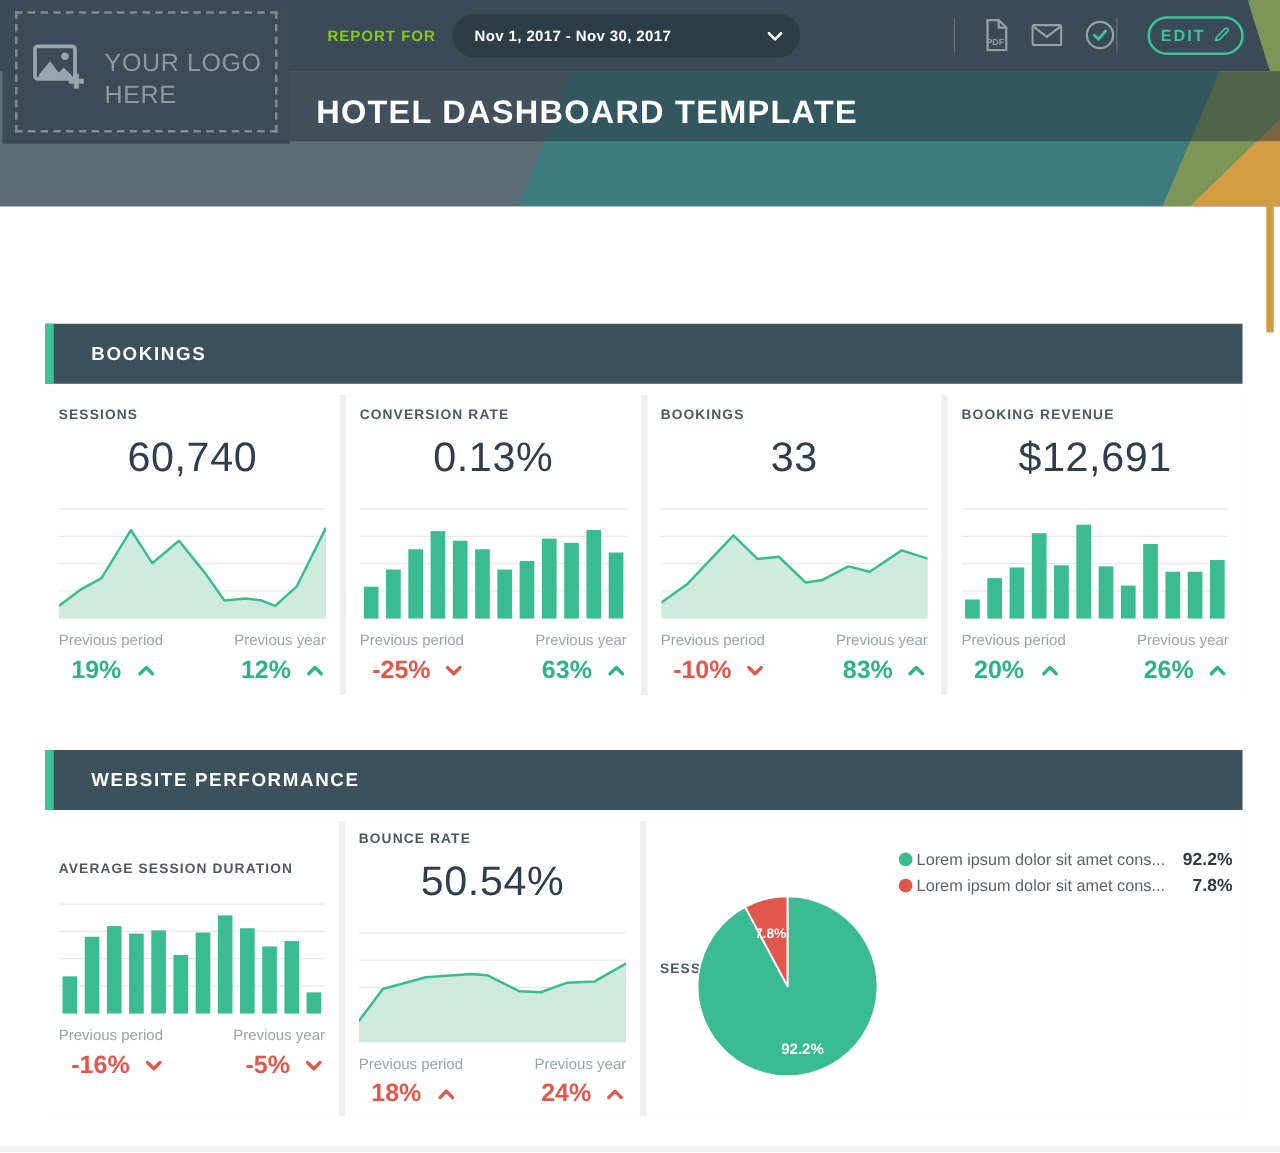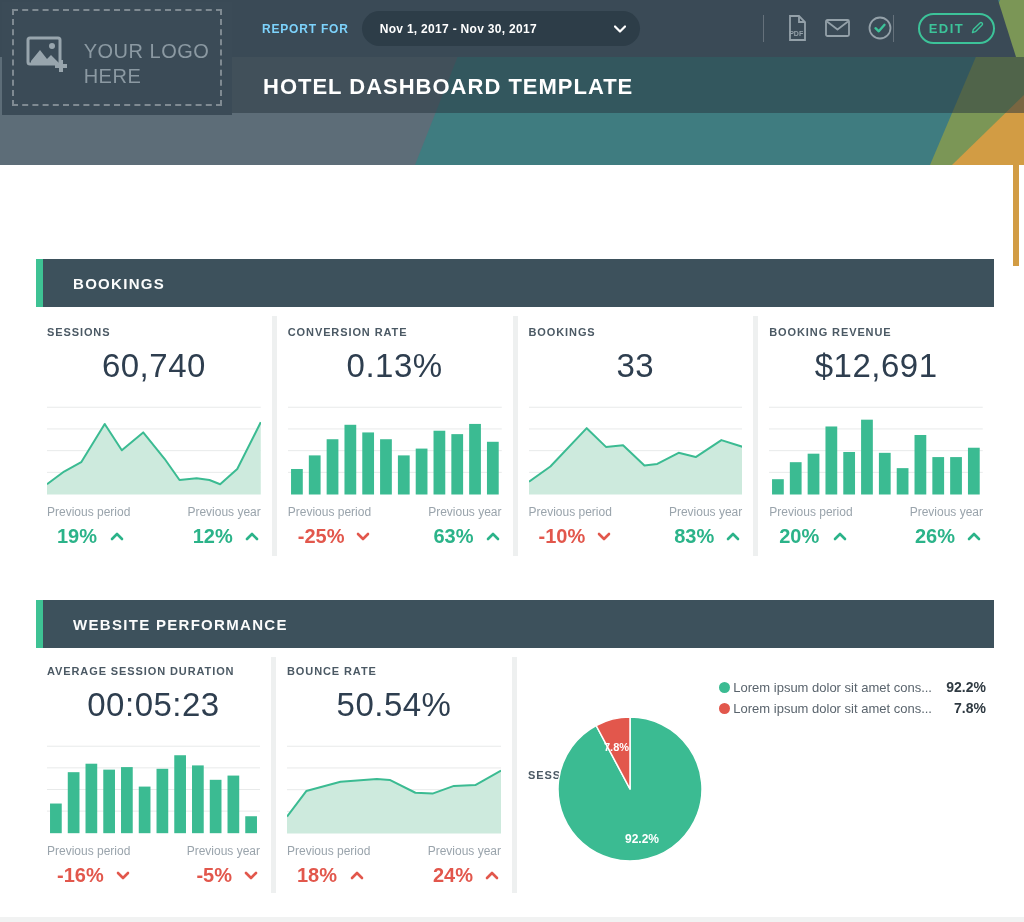--- a/index.html
+++ b/index.html
@@ -13,23 +13,23 @@
   .stripe-teal{background:#3f7c80;clip-path:polygon(480px 0,1024px 0,1024px 165px,415px 165px);}
   .stripe-olive{background:#7b9656;clip-path:polygon(1000px 0,1024px 0,1024px 165px,930px 165px);}
   .stripe-orange{background:#d29c44;clip-path:polygon(1024px 95px,1024px 165px,952px 165px);}
   .title-band{position:absolute;left:232px;right:0;top:57px;height:56px;background:rgba(40,54,64,0.52);}
   .topbar{position:absolute;left:0;top:0;width:100%;height:57px;background:#3a4a56;
           clip-path:polygon(0 0,998px 0,1016px 57px,0 57px);}
   .logo-rect{position:absolute;left:2px;top:2px;width:230px;height:113px;background:#3b4b57;}
   .logo-box{position:absolute;left:12px;top:9px;width:206px;height:93px;border:2px dashed rgba(255,255,255,0.35);
             display:flex;align-items:center;justify-content:center;gap:13px;cursor:pointer;}
   .logo-text{color:#8b99a2;font-size:20px;line-height:1.25;letter-spacing:0.5px;margin-top:12px;}
-  .banner-title{position:absolute;left:263px;top:74px;color:#fff;font-size:22px;font-weight:800;letter-spacing:1px;}
+  .banner-title{position:absolute;left:253px;top:74px;color:#fff;font-size:26px;font-weight:800;letter-spacing:1px;}
   .report-group{position:absolute;left:262px;top:11px;display:flex;align-items:center;gap:13px;}
-  .report-label{color:#7dd3fc;font-size:12px;font-weight:bold;letter-spacing:0.8px;}
+  .report-label{color:#84cc16;font-size:12px;font-weight:bold;letter-spacing:0.8px;}
   .date-pill{width:278px;height:35px;border-radius:18px;background:#2d3d48;color:#fff;border:none;
              display:flex;align-items:center;justify-content:space-between;padding:0 14px 0 18px;
              font-size:12px;font-weight:bold;font-family:inherit;letter-spacing:0.3px;cursor:pointer;}
   .vdiv{position:absolute;top:15px;width:1px;height:27px;background:rgba(255,255,255,0.22);}
   .icon-group{position:absolute;left:786px;top:15px;display:flex;align-items:center;gap:18px;color:#94a1a9;}
   .tool-icon{cursor:pointer;display:inline-flex;}
   .edit-btn{position:absolute;left:918px;top:13px;width:77px;height:31px;border-radius:17px;
             border:2px solid #3cc399;background:transparent;color:#3cc399;font-weight:bold;
             font-size:13px;letter-spacing:1.5px;display:flex;align-items:center;justify-content:center;
             gap:7px;cursor:pointer;font-family:inherit;}
@@ -336,21 +336,20 @@
     </div>
 
     <div class="section-bar second">
       <span>WEBSITE PERFORMANCE</span>
     </div>
 
     <div class="cards-row row-2">
 
       <div class="card">
         <div class="card-label">AVERAGE SESSION DURATION</div>
-        <div class="card-value">00:05:23</div>
         <div class="mini-chart"><svg viewBox="0 0 100 40" preserveAspectRatio="none" width="100%" height="100%">
               <line x1="0" x2="100" y1="1" y2="1" stroke="#e8eaea" stroke-width="1" vector-effect="non-scaling-stroke"></line>
               <line x1="0" x2="100" y1="10.7" y2="10.7" stroke="#e8eaea" stroke-width="1" vector-effect="non-scaling-stroke"></line>
               <line x1="0" x2="100" y1="20.4" y2="20.4" stroke="#e8eaea" stroke-width="1" vector-effect="non-scaling-stroke"></line>
               <line x1="0" x2="100" y1="30.1" y2="30.1" stroke="#e8eaea" stroke-width="1" vector-effect="non-scaling-stroke"></line>
               <rect x="1.42" y="26.70" width="5.50" height="13.30" fill="#3bbb92"></rect>
               <rect x="9.75" y="12.64" width="5.50" height="27.36" fill="#3bbb92"></rect>
               <rect x="18.08" y="8.84" width="5.50" height="31.16" fill="#3bbb92"></rect>
               <rect x="26.42" y="11.50" width="5.50" height="28.50" fill="#3bbb92"></rect>
               <rect x="34.75" y="10.36" width="5.50" height="29.64" fill="#3bbb92"></rect>

